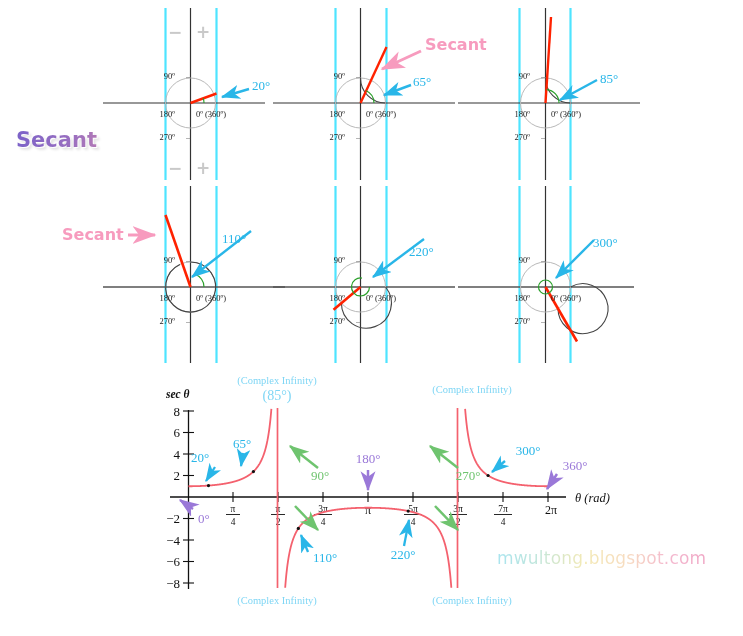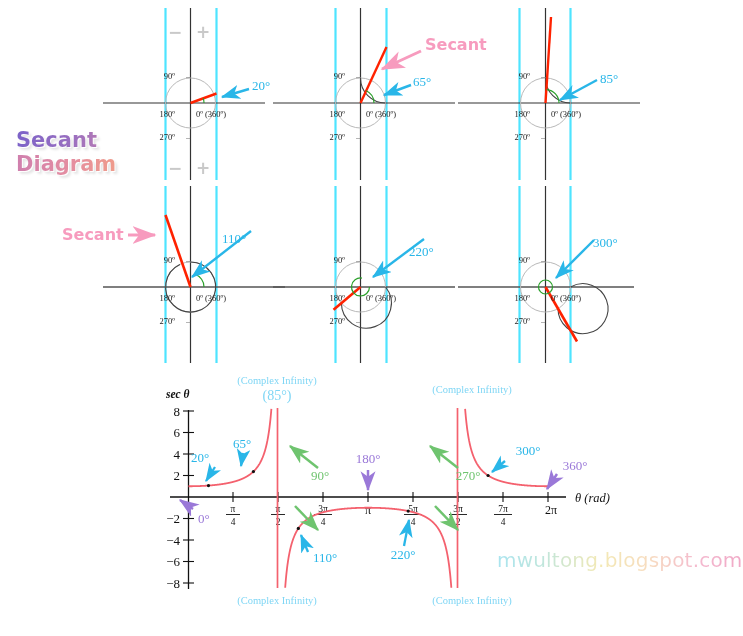--- a/index.html
+++ b/index.html
@@ -24,21 +24,21 @@
     filter:drop-shadow(1px 1px 0px rgba(255,255,255,.95))
            drop-shadow(2px 2px 1px rgba(0,0,0,.10));
   }
   #title-line-1{background-image:linear-gradient(95deg,#7b62c8 0%,#9a6fc0 45%,#d98aa6 100%);}
   #title-line-2{background-image:linear-gradient(95deg,#cf7fae 0%,#e58ea0 45%,#f4a27e 100%);}
 
   
   #watermark{
     position:absolute;left:497px;top:548px;
     font-family:"DejaVu Sans", sans-serif;
-    font-size:20px;letter-spacing:.2px;font-weight:400;
+    font-size:17px;letter-spacing:.2px;font-weight:400;
     -webkit-background-clip:text;background-clip:text;color:transparent;
     background-image:linear-gradient(90deg,#a9e4ef 0%,#bfe6dd 18%,#f3e9b4 42%,#f7dcc0 62%,#f4b9cf 82%,#f0a8c6 100%);
   }
 
   .plusminus{
     position:absolute;font-family:"DejaVu Sans",sans-serif;
     font-size:17px;color:#c9c9c9;font-weight:bold;
   }
 </style>
 </head>
@@ -174,21 +174,20 @@
     </g>
   </svg>
 
   <div class="plusminus" style="left:168px;top:22px;">−</div>
   <div class="plusminus" style="left:196px;top:22px;">+</div>
   <div class="plusminus" style="left:168px;top:158px;">−</div>
   <div class="plusminus" style="left:196px;top:158px;">+</div>
 
   <div id="title-block">
     <span class="ln" id="title-line-1">Secant</span>
-    <span class="ln" id="title-line-2">Diagram</span>
   </div>
 
   <svg id="graph-svg" width="743" height="266" style="position:absolute;left:0;top:370px;">
     <defs>
       <marker id="gArrowBlue" markerWidth="9" markerHeight="9" refX="7.5" refY="3" orient="auto">
         <path d="M0,0 L8,3 L0,6 L2.2,3 z" fill="#29b6e8"></path>
       </marker>
       <marker id="gArrowGreen" markerWidth="9" markerHeight="9" refX="7.5" refY="3" orient="auto">
         <path d="M0,0 L8,3 L0,6 L2.2,3 z" fill="#6fc46f"></path>
       </marker>

